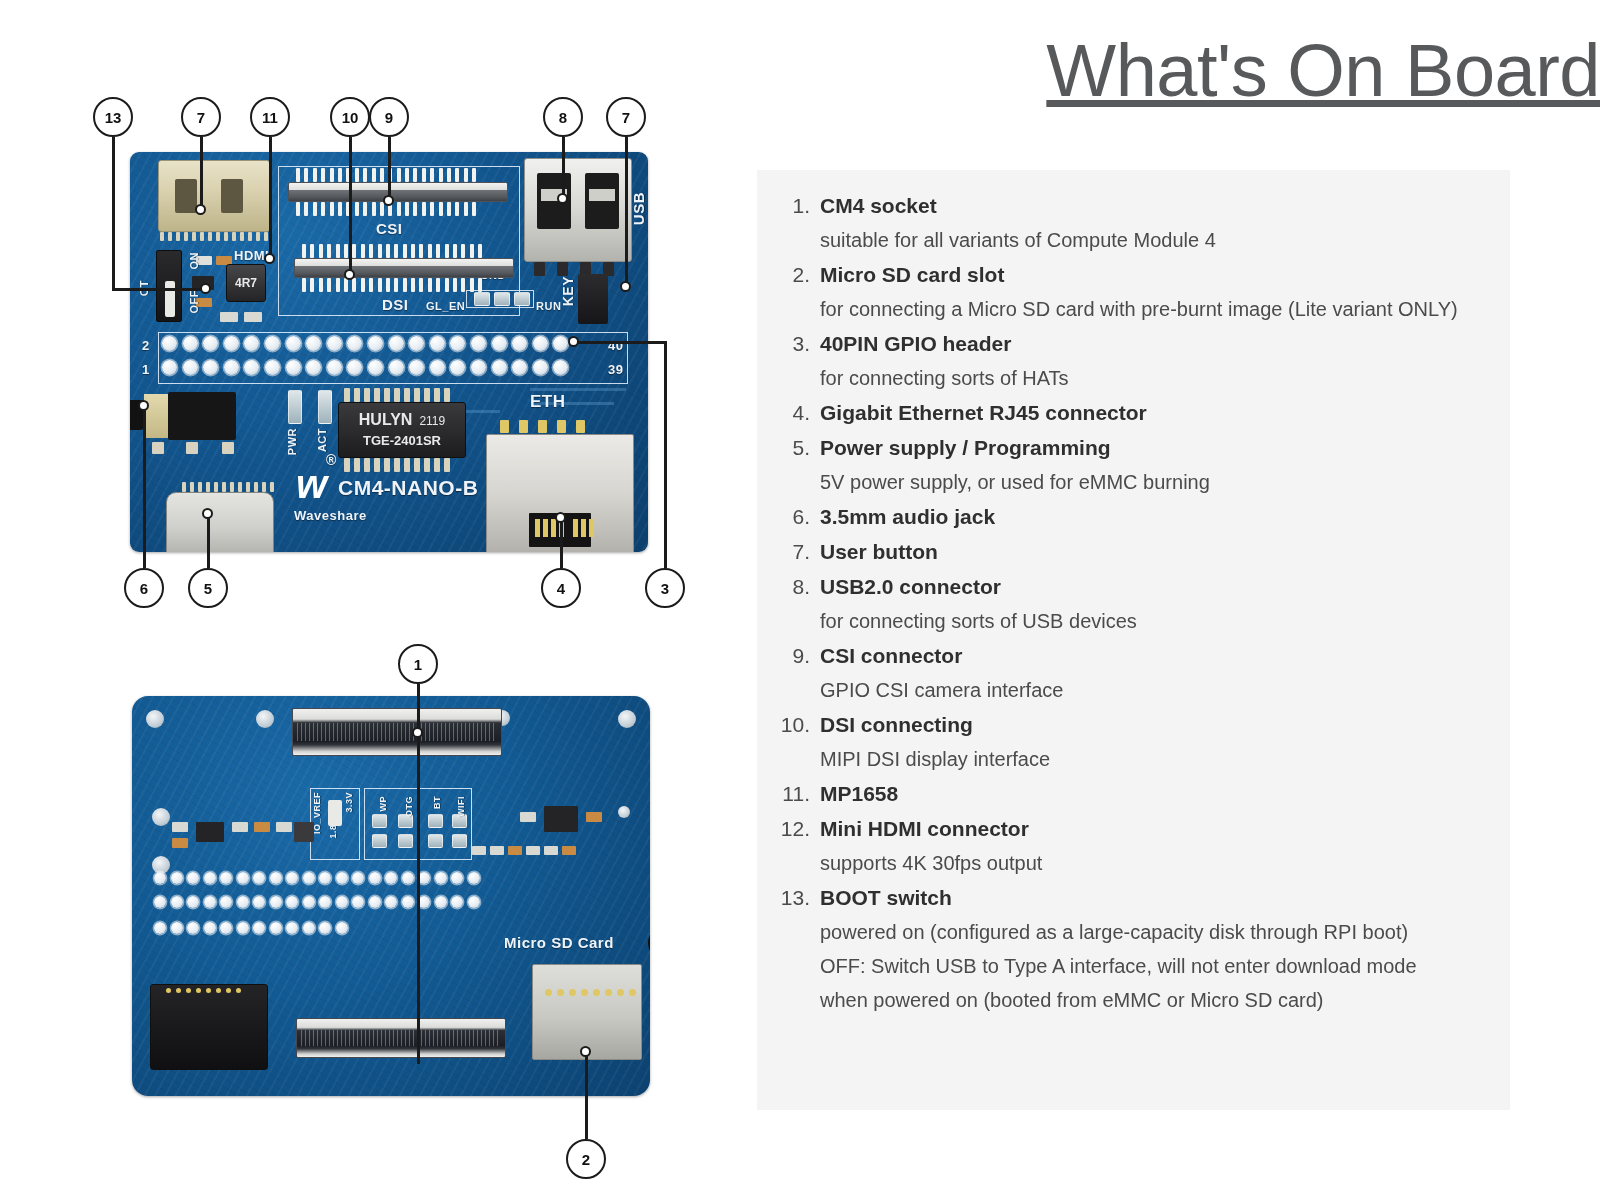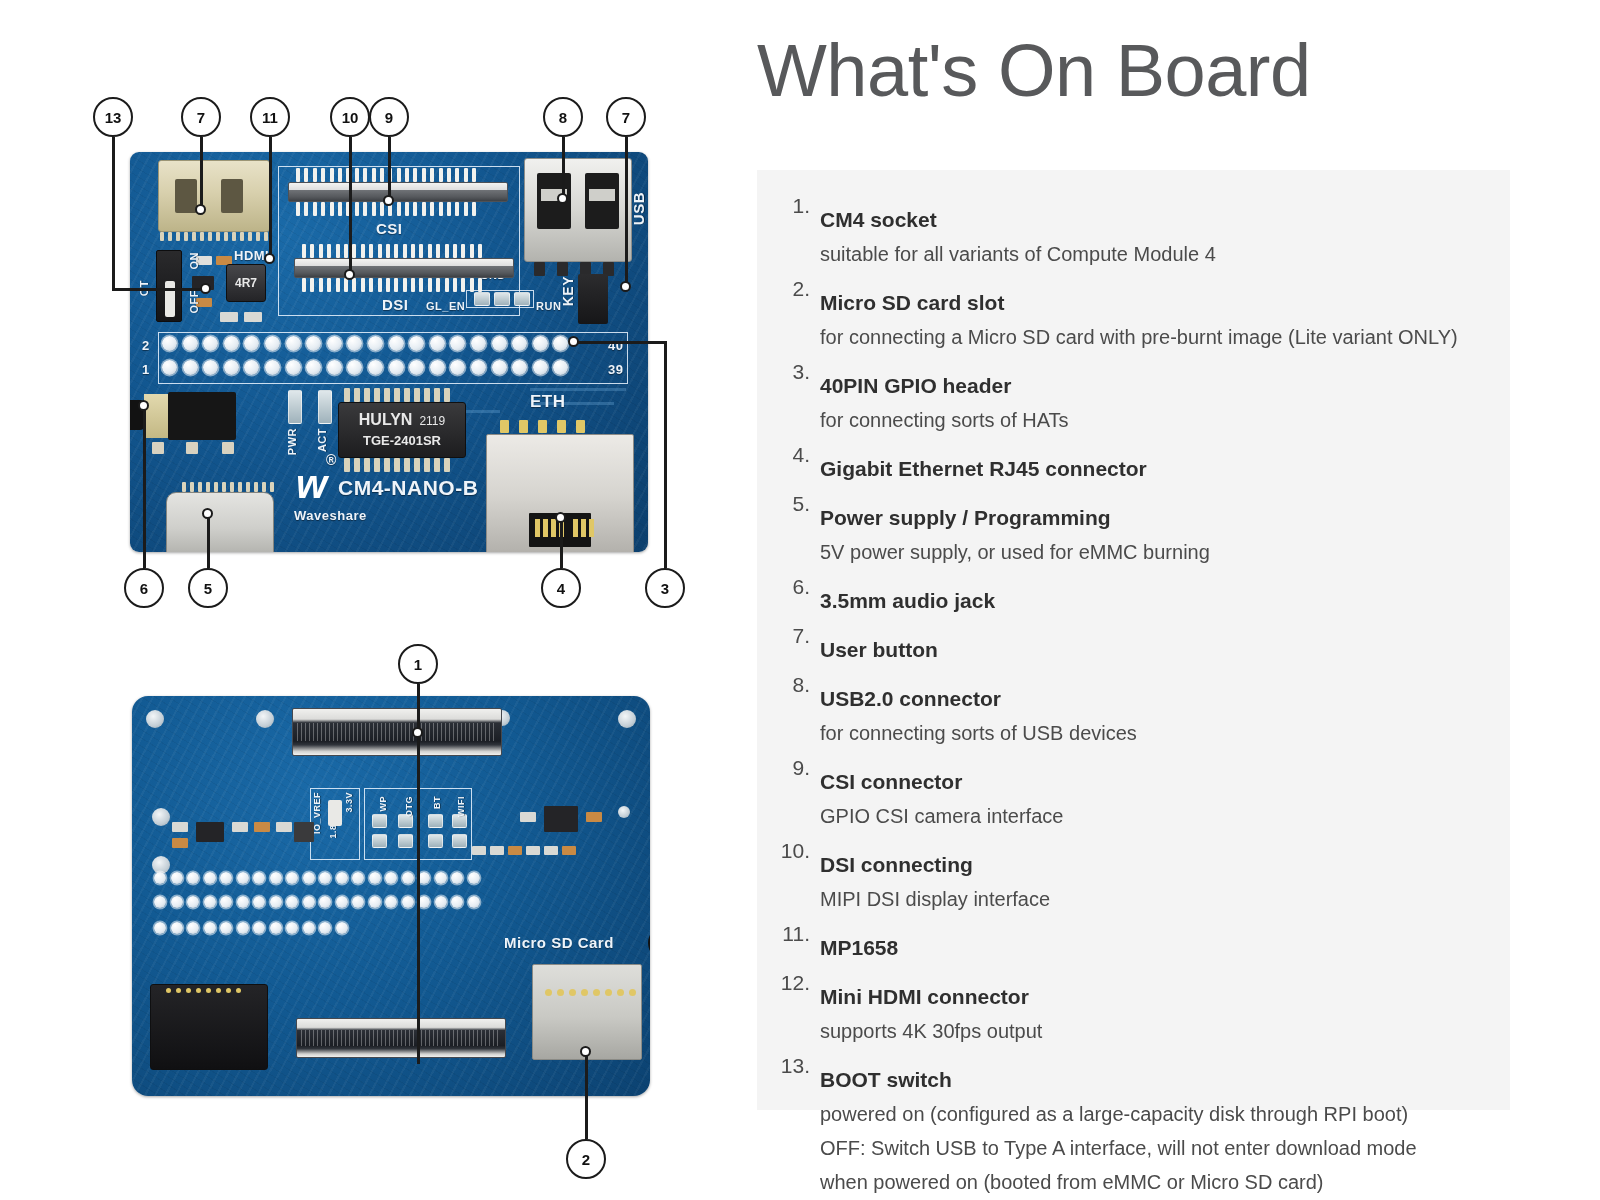--- a/index.html
+++ b/index.html
@@ -9,37 +9,38 @@
     background: #ffffff;
     font-family: "Liberation Sans", sans-serif;
     overflow: hidden;
   }
   .page { position: relative; width: 1600px; height: 1200px; }
 
   
   .right-col { position: absolute; left: 757px; top: 0; width: 843px; height: 1200px; }
   .headline {
     position: absolute; left: 0; top: 28px; width: 843px;
-    text-align: left;
+    text-align: right;
     font-size: 74px; font-weight: 400; letter-spacing: -0.5px;
     color: #58595b;
     font-family: "Liberation Sans", sans-serif;
+    text-decoration: underline;
   }
   .spec-panel {
     position: absolute; left: 0; top: 170px; width: 753px; height: 940px;
     background: #f4f4f4;
   }
   .spec-list { list-style: none; padding: 18px 0 0 0; margin: 0; }
   .spec-item { display: flex; align-items: flex-start; padding: 0 0 0 20px; }
   .spec-marker {
     width: 42px; flex: 0 0 42px; text-align: right;
     font-size: 21px; color: #4b4b4b; line-height: 35px;
     padding-right: 9px; font-weight: 400;
   }
-  .spec-body { flex: 1 1 auto; padding-left: 1px; margin-top: 14px; }
+  .spec-body { flex: 1 1 auto; padding-left: 1px; }
   .spec-title {
     font-size: 21px; font-weight: bold; color: #2f2f2f; line-height: 35px;
     white-space: nowrap;
   }
   .spec-desc {
     font-size: 20px; font-weight: 400; color: #4b4b4b; line-height: 34px;
     white-space: nowrap;
   }
 
   

